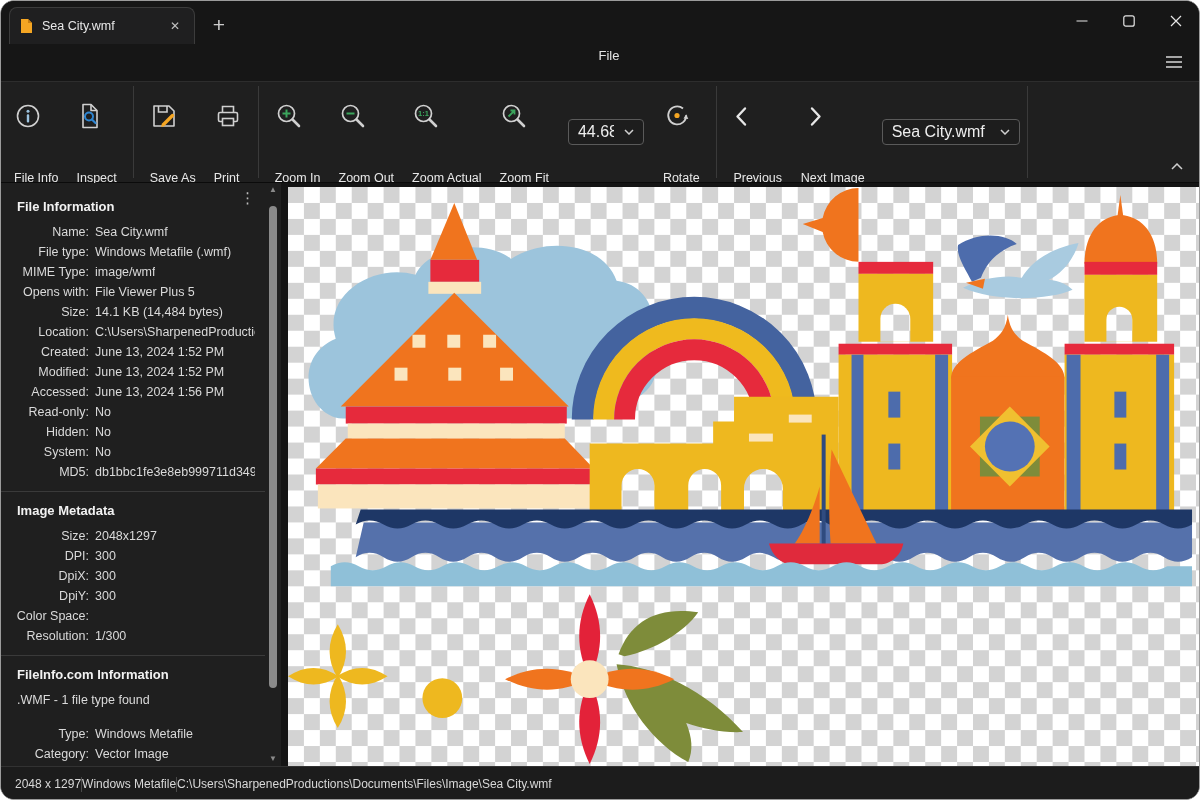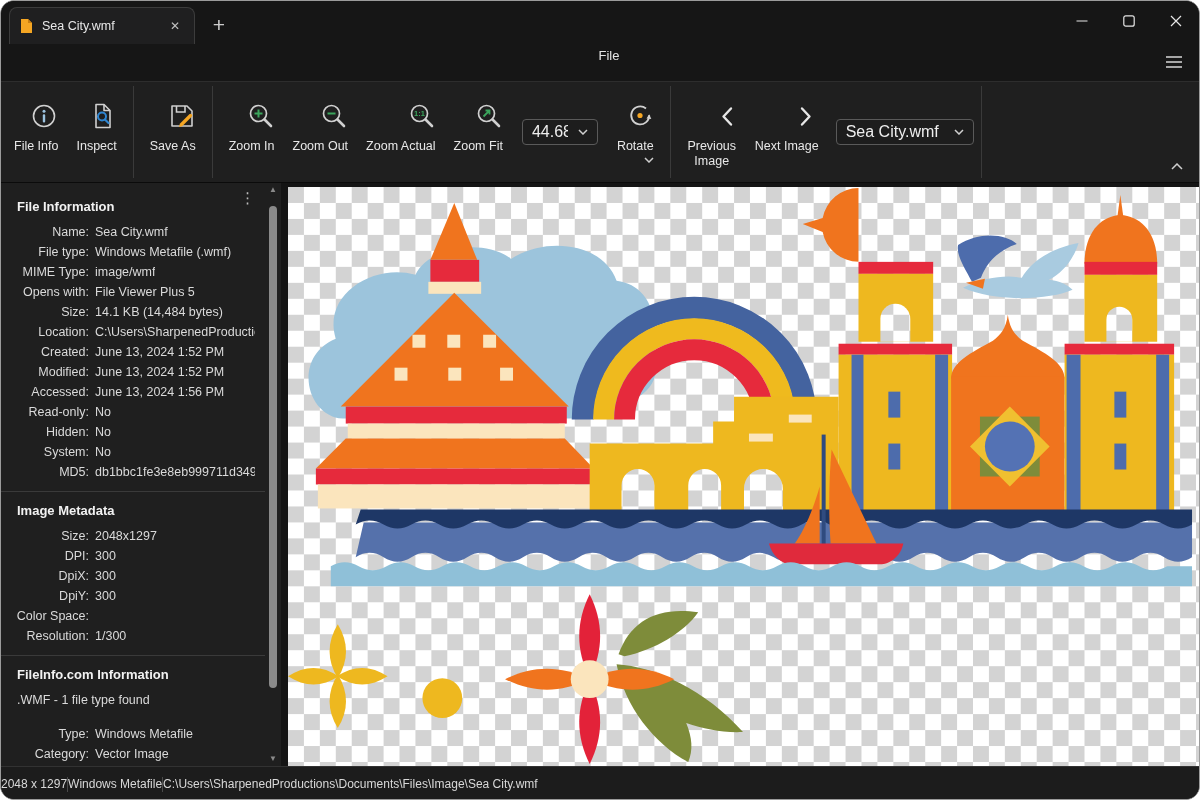--- a/index.html
+++ b/index.html
@@ -20,22 +20,22 @@
   .menubar{position:relative;height:36px;background:#161616;display:flex;align-items:center;
            padding-left:18px;gap:30px;flex-direction:column;}
   .menu-item{font-size:13px;color:#e4e4e4;position:relative;padding:3px 0;}
   .menu-item.active{font-weight:bold;color:#ffffff;}
   .menu-item.active::after{content:"";position:absolute;left:-3px;right:-3px;bottom:-6px;height:3px;
            background:#3D9BE9;border-radius:2px;}
   .hamburger{position:absolute;right:14px;top:6px;}
   
   .ribbon{position:relative;height:100px;background:#1f1f1f;border-top:1px solid #2d2d2d;
           border-bottom:1px solid #0b0b0b;display:flex;align-items:stretch;padding:0 4px;}
-  .rbtn{display:flex;flex-direction:column;align-items:flex-end;padding:20px 9px 0;color:#e8e8e8;
-        font-size:12.5px;white-space:nowrap;line-height:15px;}
+  .rbtn{display:flex;flex-direction:column;align-items:flex-start;padding:20px 9px 0;color:#e8e8e8;
+        font-size:12.5px;white-space:nowrap;line-height:15px;gap:32px;}
   .rbtn svg{margin-bottom:9px;flex:none;}
   .rbtn.wrap{white-space:normal;width:60px;text-align:center;padding-left:4px;padding-right:4px;}
   .rsep{width:1px;background:#3a3a3a;margin:4px 7px;}
   .combo{align-self:center;height:26px;border:1px solid #5a5a5a;border-radius:4px;background:#1d1d1d;
          color:#eeeeee;font-size:16px;display:flex;align-items:center;padding:0 9px;gap:10px;
          box-sizing:border-box;}
   .combo .val{flex:1;white-space:nowrap;overflow:hidden;}
   .combo.zoom{width:76px;margin:0 10px;}
   .combo.file{width:138px;margin-left:8px;}
   .rotate-chevron{margin-top:3px;}
@@ -51,21 +51,21 @@
   .divider{border-top:1px solid #3a3a3a;margin:9px 16px 9px 0;}
   .subtitle{padding-left:16px;font-size:12.5px;color:#dadada;line-height:20px;margin-bottom:14px;}
   .kebab{position:absolute;top:8px;right:26px;color:#bbbbbb;font-size:15px;line-height:14px;}
   .sb-track{position:absolute;right:3px;top:2px;bottom:2px;width:10px;}
   .sb-arrow{position:absolute;left:0;width:10px;height:10px;color:#8a8a8a;font-size:8px;text-align:center;line-height:10px;}
   .sb-thumb{position:absolute;top:21px;left:1px;width:8px;height:482px;background:#8a8a8a;border-radius:4px;}
   .canvas{position:absolute;left:287px;top:4px;right:0;bottom:0;}
   .canvas svg{display:block;width:100%;height:100%;}
   
   .statusbar{height:34px;background:#1c1c1c;border-top:1px solid #323232;display:flex;align-items:center;
-             padding-left:0;font-size:12px;color:#d8d8d8;}
+             padding-left:14px;font-size:12px;color:#d8d8d8;}
   .ssep{width:1px;height:15px;background:#4a4a4a;}
 </style>
 </head>
 <body>
 
 <div class="window">
 
   <div class="titlebar">
     <div class="tab">
       <svg width="13" height="16" viewBox="0 0 13 16">
@@ -133,20 +133,28 @@
     <div class="rbtn">
       <svg width="28" height="28" viewBox="0 0 28 28">
         <path d="M4,4 H19 L24,9 V24 H4 Z" fill="none" stroke="#d0d0d0" stroke-width="1.6" stroke-linejoin="round"></path>
         <path d="M8.5,4 V10 H17 V4" fill="none" stroke="#d0d0d0" stroke-width="1.6"></path>
         <line x1="13.5" y1="22.5" x2="22.5" y2="13.5" stroke="#F5A623" stroke-width="3.4" stroke-linecap="round"></line>
         <path d="M11,25 L13.8,24.2 L11.8,22.2 Z" fill="#F5A623"></path>
       </svg>
       <span>Save As</span>
     </div>
 
+    <div class="rbtn">
+      <svg width="28" height="28" viewBox="0 0 28 28">
+        <rect x="4.5" y="10.5" width="19" height="9" rx="1.5" fill="none" stroke="#d0d0d0" stroke-width="1.6"></rect>
+        <path d="M8.5,10.5 V4.5 H19.5 V10.5" fill="none" stroke="#d0d0d0" stroke-width="1.6"></path>
+        <rect x="8.5" y="16.5" width="11" height="7" fill="#1f1f1f" stroke="#d0d0d0" stroke-width="1.6"></rect>
+      </svg>
+      <span>Print</span>
+    </div>
 
     <div class="rsep"></div>
 
     <div class="rbtn">
       <svg width="28" height="28" viewBox="0 0 28 28">
         <circle cx="11.5" cy="11.5" r="8" fill="none" stroke="#d0d0d0" stroke-width="1.7"></circle>
         <line x1="17.5" y1="17.5" x2="24" y2="24" stroke="#d0d0d0" stroke-width="2.6" stroke-linecap="round"></line>
         <path d="M7.5,11.5 H15.5 M11.5,7.5 V15.5" stroke="#3BA55C" stroke-width="2"></path>
       </svg>
       <span>Zoom In</span>

